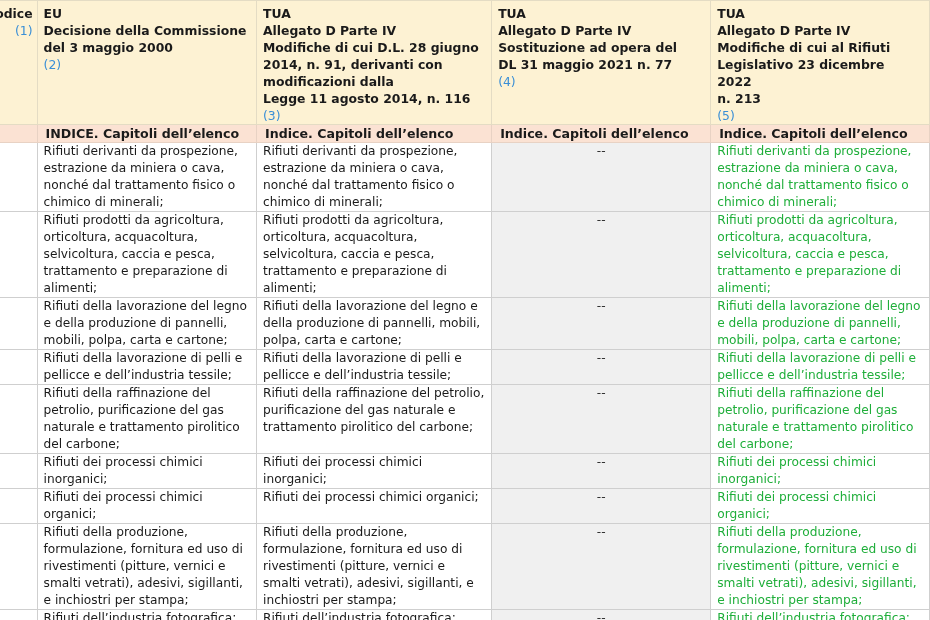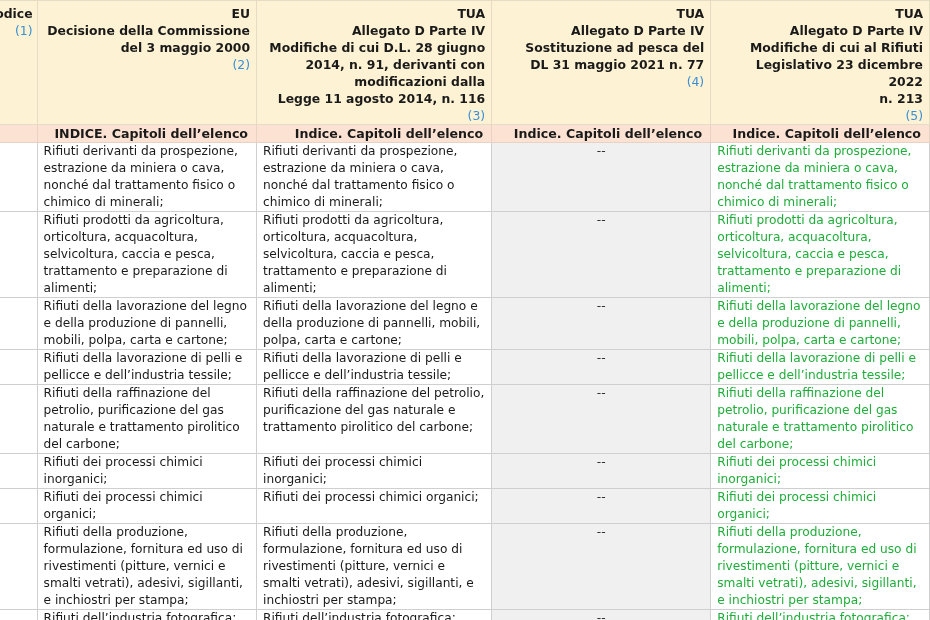--- a/index.html
+++ b/index.html
@@ -15,32 +15,32 @@
     }
     td, th { border: 1px solid #cfcfcf; vertical-align: top; padding: 0 6px; }
     col.c1 { width: 76px; }
     col.c2 { width: 229px; }
     col.c3 { width: 246px; }
     col.c4 { width: 229px; }
     col.c5 { width: 229px; }
     thead tr.main th {
       background: #fdf2d3;
       font-weight: bold;
-      text-align: right;
+      text-align: left;
       height: 119px;
       padding-top: 4px;
       line-height: 17px;
       font-size: 12.4px;
       border-color: #e4dcc4;
     }
     thead tr.main th.first { text-align: right; padding-right: 4px; }
     thead tr.sub th {
       background: #fbe2d3;
       font-weight: bold;
-      text-align: right;
+      text-align: left;
       height: 17px;
       font-size: 12.6px;
       line-height: 17px;
       padding: 0 8px;
       border-color: #e8d2c4;
     }
     .ref { color: #3a8fd6; font-weight: normal; display: block; }
     td.c4cell { background: #f0f0f0; text-align: center; color: #333; }
     td.c5cell { color: #1fae3a; }
     td.c1cell { background: #ffffff; }
@@ -75,21 +75,21 @@
           <span class="line">Allegato D Parte IV</span>
           <span class="line">Modifiche di cui D.L. 28 giugno</span>
           <span class="line">2014, n. 91, derivanti con</span>
           <span class="line">modificazioni dalla</span>
           <span class="line">Legge 11 agosto 2014, n. 116</span>
           <span class="ref">(3)</span>
         </th>
         <th>
           <span class="line">TUA</span>
           <span class="line">Allegato D Parte IV</span>
-          <span class="line">Sostituzione ad pesca del</span>
+          <span class="line">Sostituzione ad opera del</span>
           <span class="line">DL 31 maggio 2021 n. 77</span>
           <span class="ref">(4)</span>
         </th>
         <th>
           <span class="line">TUA</span>
           <span class="line">Allegato D Parte IV</span>
           <span class="line">Modifiche di cui al Rifiuti</span>
           <span class="line">Legislativo 23 dicembre 2022</span>
           <span class="line">n. 213</span>
           <span class="ref">(5)</span>

